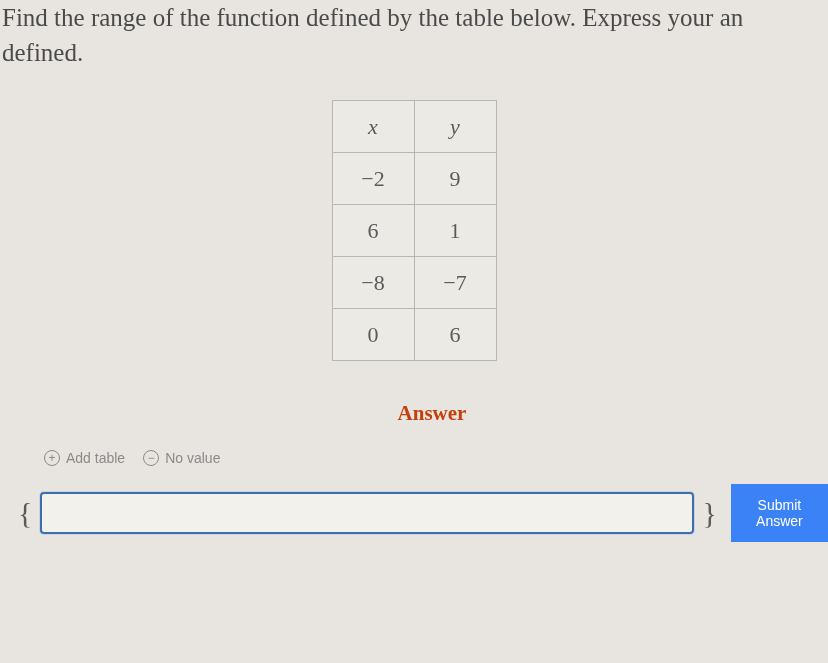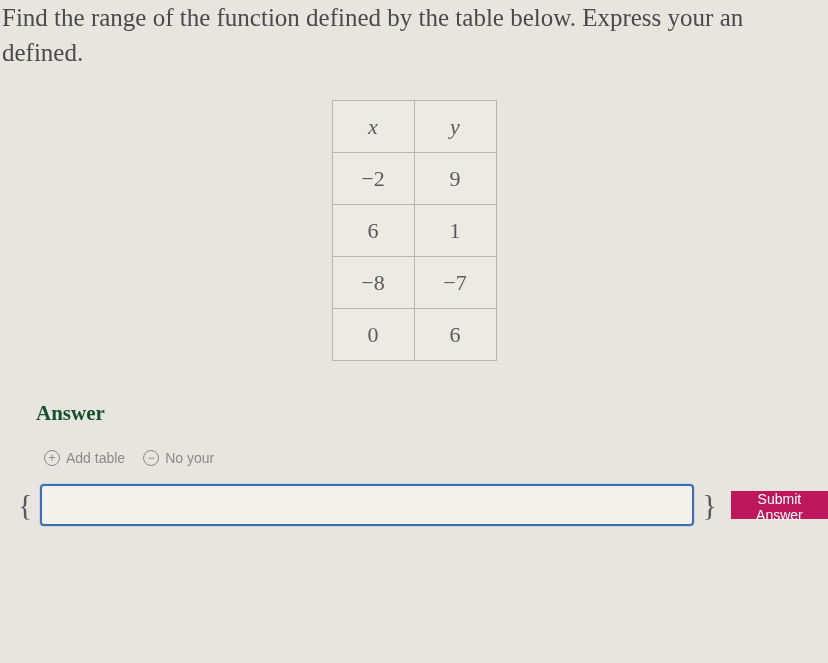--- a/index.html
+++ b/index.html
@@ -37,23 +37,24 @@
       color: #5a5a5a;
       font-family: Georgia, 'Times New Roman', serif;
     }
     table th {
       font-style: italic;
       font-weight: normal;
       font-family: 'Times New Roman', serif;
     }
     .answer-label {
       font-size: 21px;
-      color: #14532d;
+      color: #c2410c;
       font-weight: bold;
       margin: 40px 0 24px 36px;
+      text-align: center;
     }
     .value-controls {
       margin: 0 0 18px 44px;
       font-family: Arial, sans-serif;
       font-size: 14px;
       color: #8a8a8a;
       display: flex;
       align-items: center;
       gap: 18px;
     }
@@ -91,26 +92,26 @@
       height: 42px;
       border: 2px solid #3b6fb5;
       border-radius: 4px;
       background: #f3f1ec;
       outline: none;
       font-size: 18px;
       padding: 0 10px;
       box-shadow: 0 0 0 1px rgba(59,111,181,0.15);
     }
     .submit-btn {
-      background: #be185d;
+      background: #3b82f6;
       color: #fff;
       font-family: Arial, sans-serif;
       font-size: 14px;
       border: none;
-      height: 28px;
+      height: 58px;
       padding: 0 12px;
       cursor: pointer;
       margin-left: 6px;
     }
   </style>
 </head>
 <body>
 
 <div class="question">
   <span>Find the range of the function defined by the table below. Express your an</span><br>
@@ -146,21 +147,21 @@
 
 <div class="answer-label">Answer</div>
 
 <div class="value-controls">
   <span class="ctrl">
     <span class="circ">+</span>
     <span>Add table</span>
   </span>
   <span class="ctrl">
     <span class="circ">−</span>
-    <span>No your</span>
+    <span>No value</span>
   </span>
 </div>
 
 <div class="answer-row">
   <span class="brace">{</span>
   <input class="answer-input" type="text" value="" style="">
   <span class="brace">}</span>
   <button class="submit-btn">Submit Answer</button>
 </div>
 

